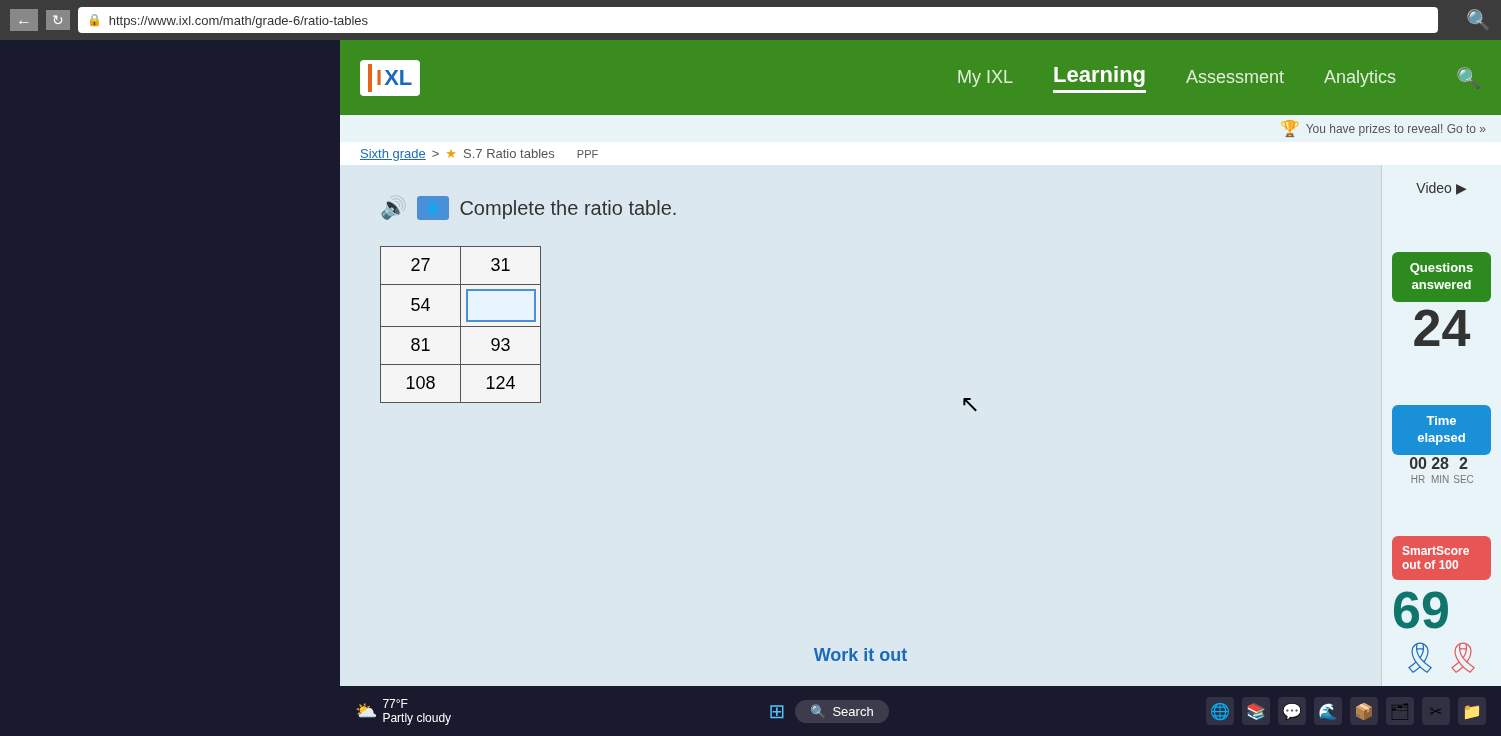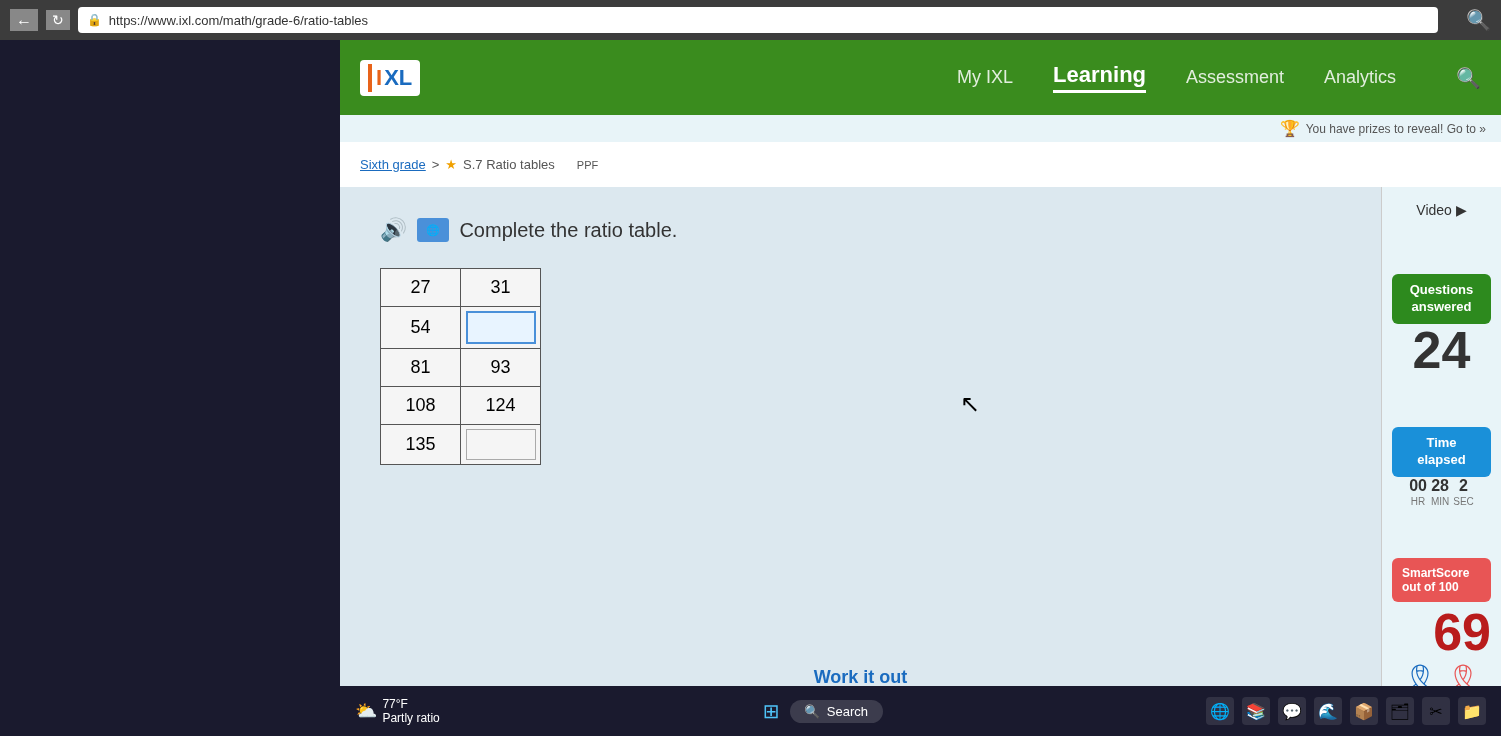--- a/index.html
+++ b/index.html
@@ -101,21 +101,21 @@
       display: flex;
       align-items: center;
       justify-content: flex-end;
       gap: 5px;
     }
     .prize-icon { color: #f0a000; font-size: 16px; }
 
     
     .breadcrumb {
       background: #fff;
-      padding: 15px 20px;
+      padding: 4px 20px;
       font-size: 13px;
       display: flex;
       align-items: center;
       gap: 6px;
       color: #555;
     }
     .breadcrumb-link { color: #1a6bbf; cursor: pointer; text-decoration: underline; }
     .star-icon { color: #f0a000; }
 
     
@@ -262,22 +262,22 @@
       color: #fff;
       padding: 8px 10px;
       border-radius: 6px;
       font-size: 12px;
       font-weight: bold;
       text-align: left;
     }
     .smartscore-number {
       font-size: 52px;
       font-weight: bold;
-      color: #b91c1c;
-      text-align: right;
+      color: #0f766e;
+      text-align: left;
     }
     .awards-row {
       display: flex;
       gap: 5px;
       justify-content: center;
     }
     .award-ribbon {
       font-size: 30px;
     }
     .award-blue { color: #1a6bbf; }
@@ -404,26 +404,20 @@
             </td>
           </tr>
           <tr>
             <td>81</td>
             <td>93</td>
           </tr>
           <tr>
             <td>108</td>
             <td>124</td>
           </tr>
-          <tr>
-            <td>135</td>
-            <td style="padding:4px;">
-              <input type="text" style="width: 70px; border: 1px solid rgb(170, 170, 170); outline: none; font-size: 18px; text-align: center; background: rgb(245, 245, 245); padding: 4px;" value="">
-            </td>
-          </tr>
         </tbody>
       </table>
 
 
       
       <div class="work-it-out">
         <div class="work-it-out-title">Work it out</div>
       </div>
 
     </div>
@@ -477,21 +471,21 @@
 
   </div>
 
 </div>
 
 <div class="taskbar">
   <div class="taskbar-weather">
     <span class="weather-icon">⛅</span>
     <div>
       <div>77°F</div>
-      <div>Partly ratio</div>
+      <div>Partly cloudy</div>
     </div>
   </div>
   <div class="taskbar-center">
     <span class="win-icon">⊞</span>
     <div class="taskbar-search">
       <span>🔍</span>
       <span>Search</span>
     </div>
   </div>
   <div class="taskbar-icons">

